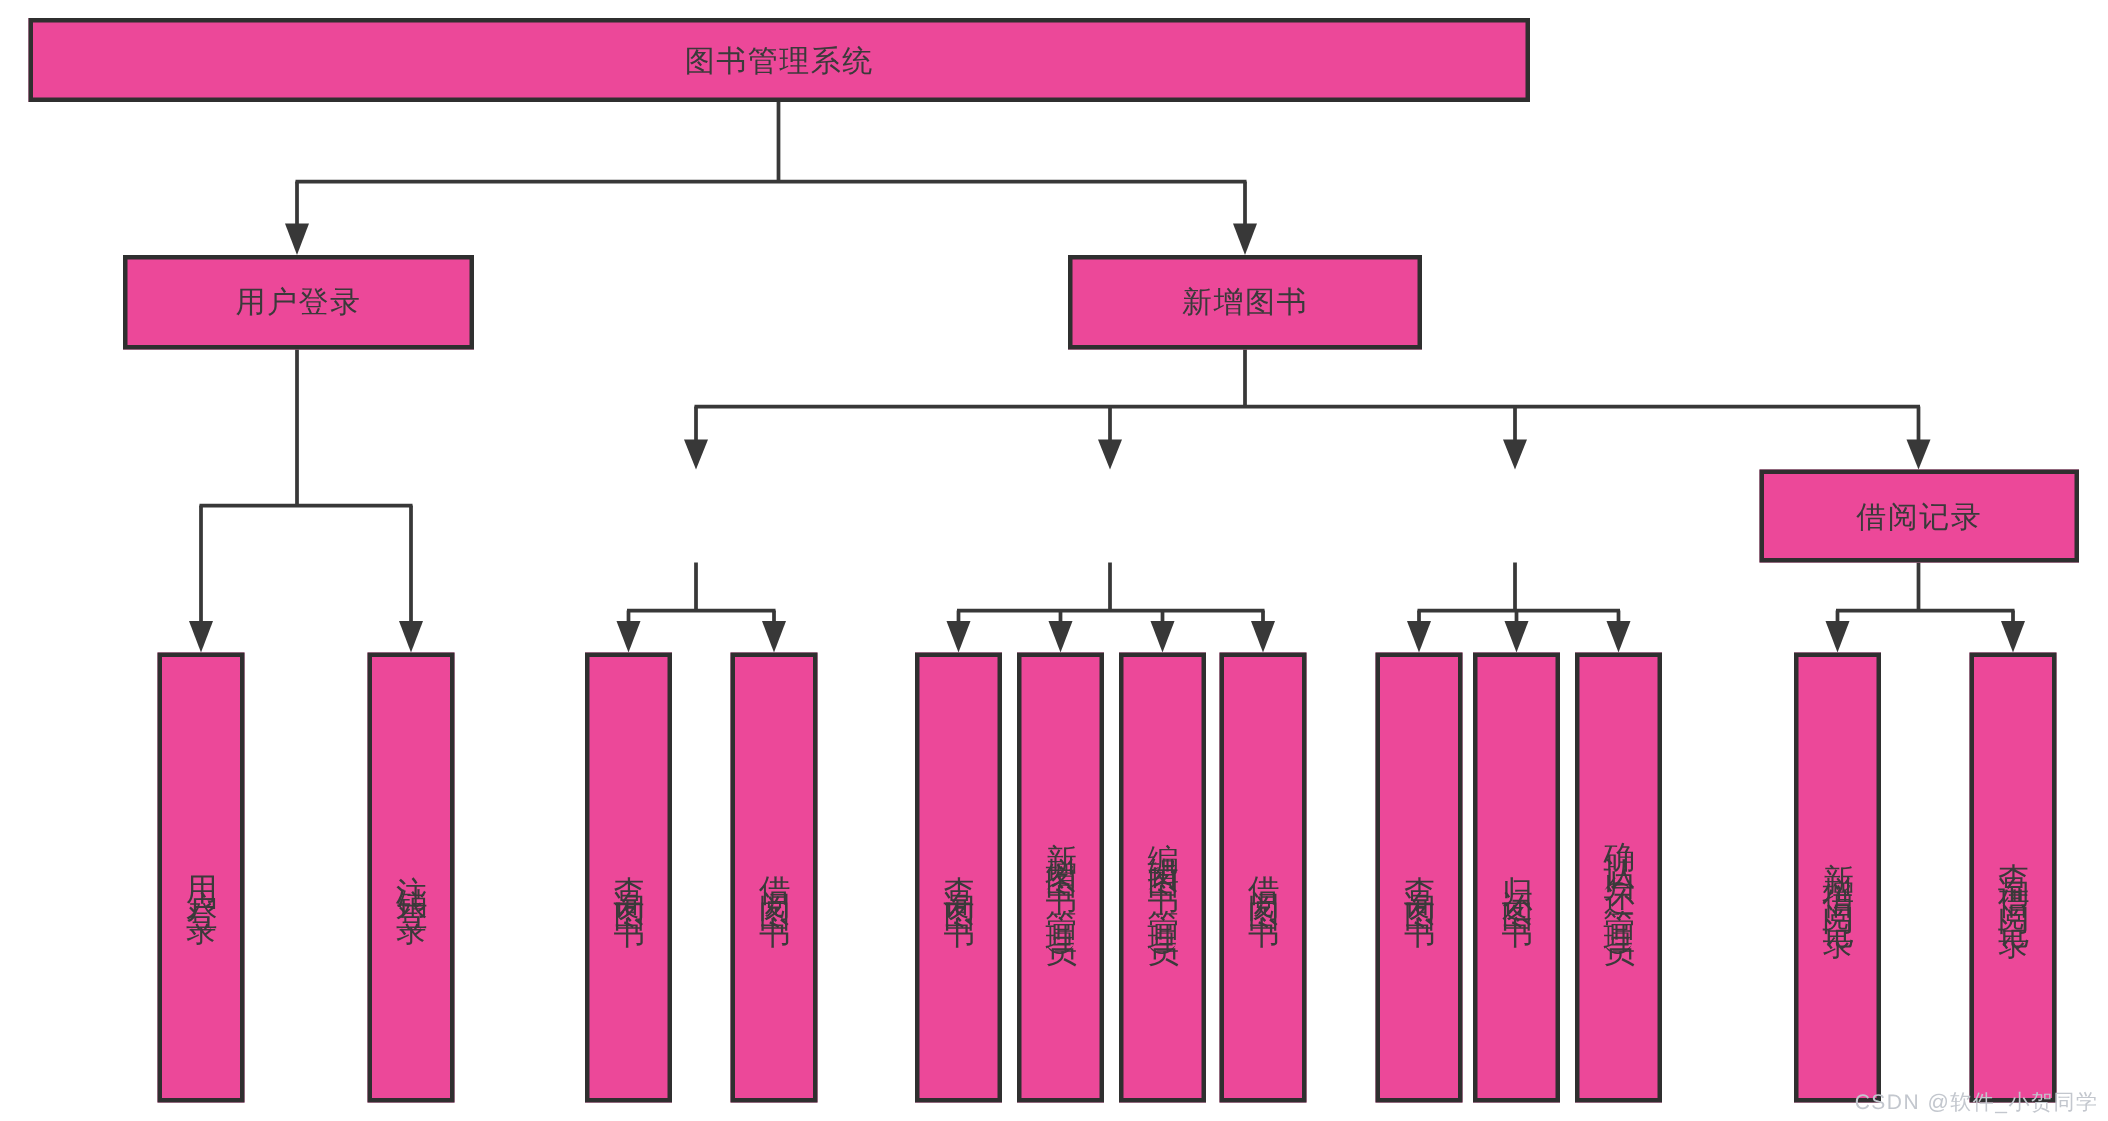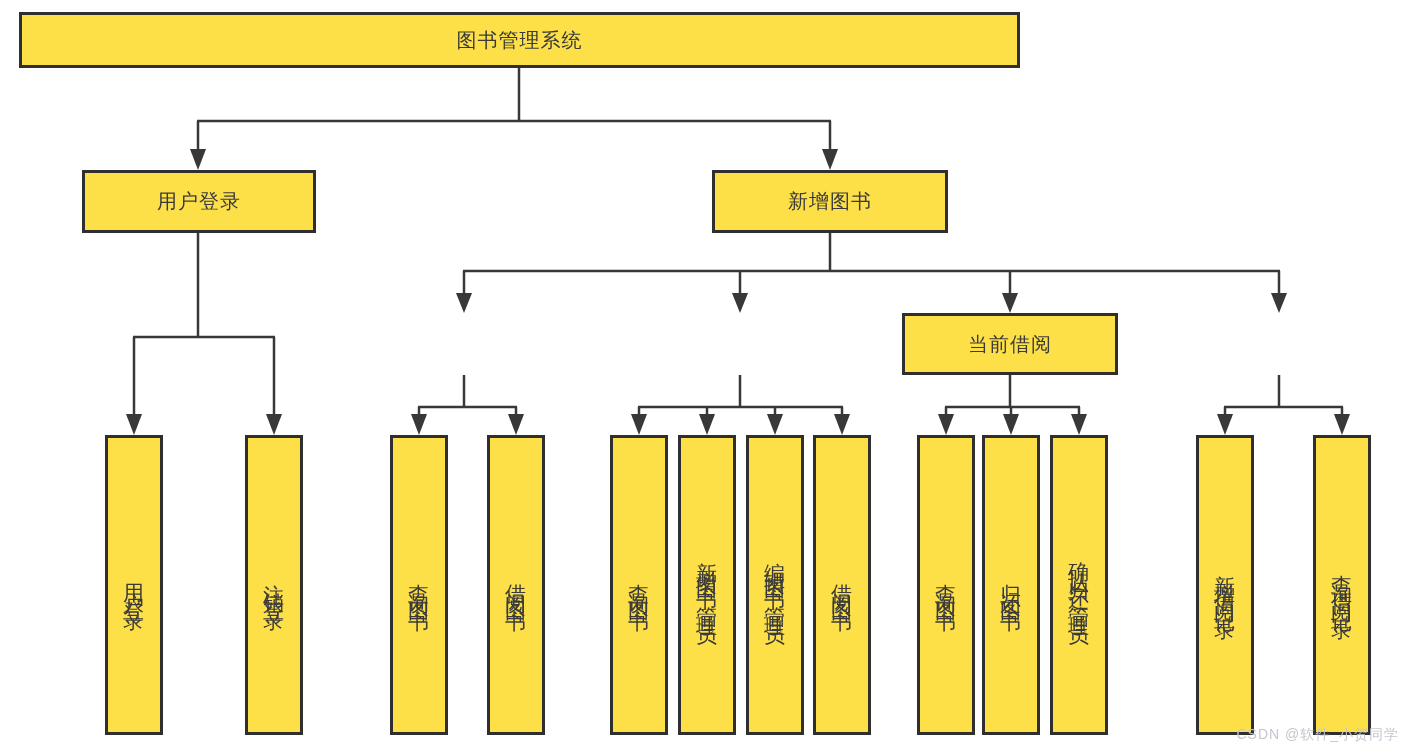--- a/index.html
+++ b/index.html
@@ -3,21 +3,21 @@
 <meta charset="utf-8">
 <style>
   html,body{margin:0;padding:0;background:#ffffff;}
   body{width:1405px;height:747px;font-family:"Liberation Sans", sans-serif;}
   .canvas{position:relative;width:1405px;height:747px;background:#ffffff;overflow:hidden;}
   svg.connectors{position:absolute;left:0;top:0;width:1405px;height:747px;}
   .box{
     position:absolute;
     box-sizing:border-box;
     border:3px solid #2f2f2f;
-    background:#fde047;
+    background:#ec4899;
     display:flex;
     align-items:center;
     justify-content:center;
   }
   .h-label{
     font-size:20px;
     color:#3a3a3a;
     letter-spacing:1px;
     white-space:nowrap;
   }
@@ -118,22 +118,22 @@
     <span class="h-label">图书管理系统</span>
   </div>
 
   <div class="box" style="left:82px;top:170px;width:234px;height:63px">
     <span class="h-label">用户登录</span>
   </div>
   <div class="box" style="left:712px;top:170px;width:236px;height:63px">
     <span class="h-label">新增图书</span>
   </div>
 
-  <div class="box" style="left:902px;top:313px;width:216px;height:62px">
-    <span class="h-label">当前借阅</span>
+  <div class="box" style="left:1173px;top:313px;width:213px;height:62px">
+    <span class="h-label">借阅记录</span>
   </div>
 
   <div class="box leaf" style="left:105px">
     <span class="v-label" style="letter-spacing: 9px;">用户登录</span>
   </div>
   <div class="box leaf" style="left:245px">
     <span class="v-label" style="letter-spacing: 9px;">注销登录</span>
   </div>
 
   <div class="box leaf" style="left:390px">

